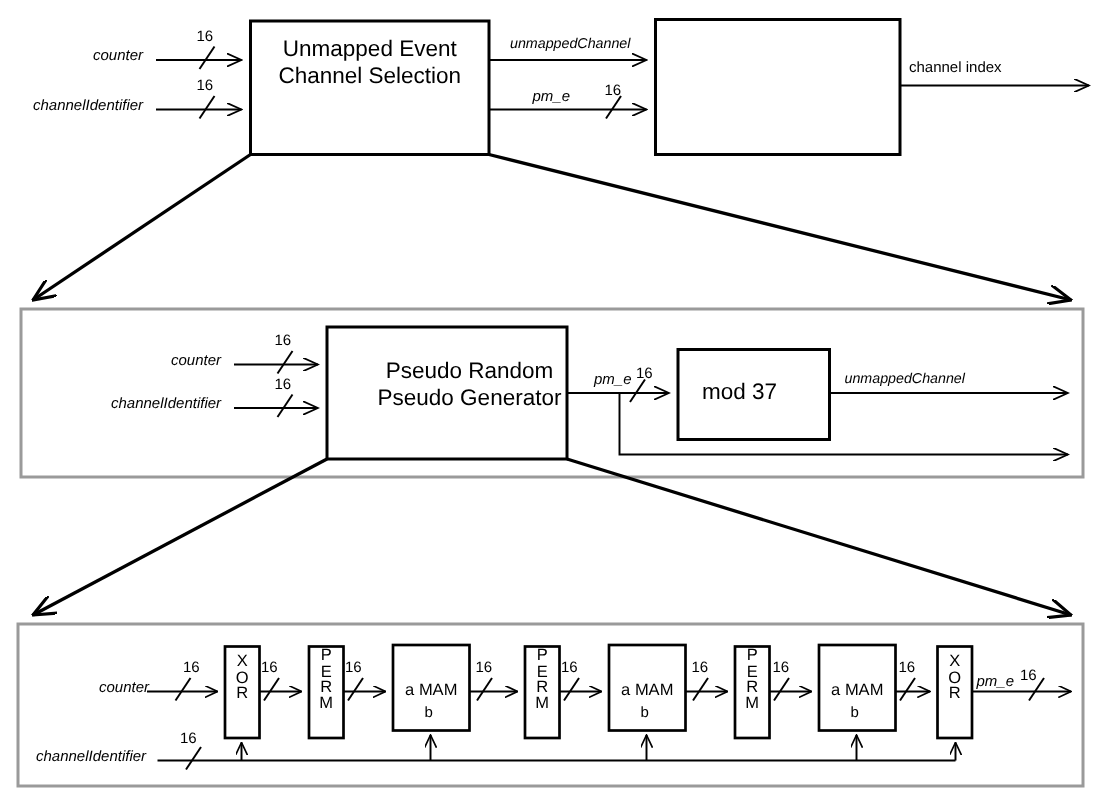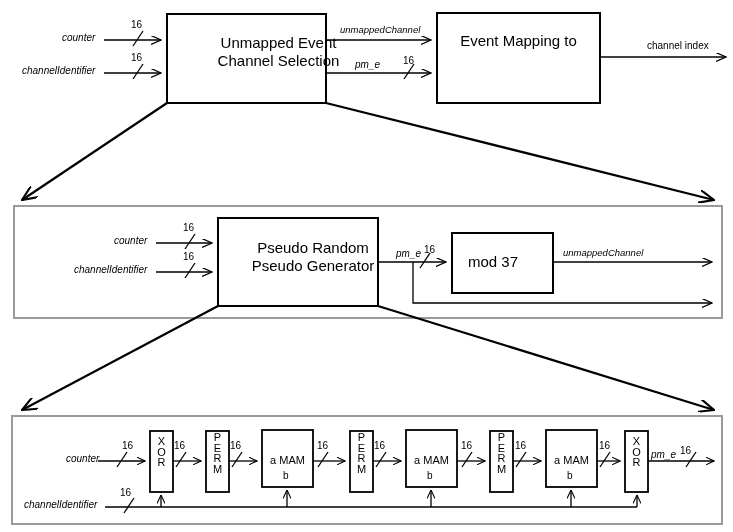--- a/index.html
+++ b/index.html
@@ -163,35 +163,34 @@
       <line x1="637" y1="507" x2="637" y2="495" stroke="#000" stroke-width="1.3" marker-end="url(#ahup)"></line>
     </g>
   </svg>
 
   <div class="lbl lbl-italic" style="left:62px; top:33px; font-size:10px;">counter</div>
   <div class="lbl" style="left:131px; top:20px; font-size:10px;">16</div>
 
   <div class="lbl lbl-italic" style="left:22px; top:66px; font-size:10px;">channelIdentifier</div>
   <div class="lbl" style="left:131px; top:53px; font-size:10px;">16</div>
 
-  <div class="boxtext" style="left:167px; top:34px; width:159px; font-size:15px;margin-left:32px;">
+  <div class="boxtext" style="left:167px; top:24px; width:159px; font-size:15px;">
     <div>Unmapped Event</div>
     <div>Channel Selection</div>
   </div>
 
   <div class="boxtext" style="left:437px; top:32px; width:163px; font-size:15px;">
-    <div>Event Mapping to</div>
   </div>
 
   <div class="lbl lbl-italic" style="left:340px; top:25px; font-size:9.5px;">unmappedChannel</div>
 
   <div class="lbl lbl-italic" style="left:355px; top:60px; font-size:10px;">pm_e</div>
   <div class="lbl" style="left:403px; top:56px; font-size:10px;">16</div>
 
-  <div class="lbl" style="left:647px; top:41px; font-size:10px;">channel index</div>
+  <div class="lbl" style="left:606px; top:41px; font-size:10px;">channel index</div>
 
   <div class="lbl lbl-italic" style="left:114px; top:236px; font-size:10px;">counter</div>
   <div class="lbl" style="left:183px; top:223px; font-size:10px;">16</div>
 
   <div class="lbl lbl-italic" style="left:74px; top:265px; font-size:10px;">channelIdentifier</div>
   <div class="lbl" style="left:183px; top:252px; font-size:10px;">16</div>
 
   <div class="boxtext" style="left:218px; top:239px; width:190px; font-size:15px;">
     <div>Pseudo Random</div>
     <div>Pseudo Generator</div>

